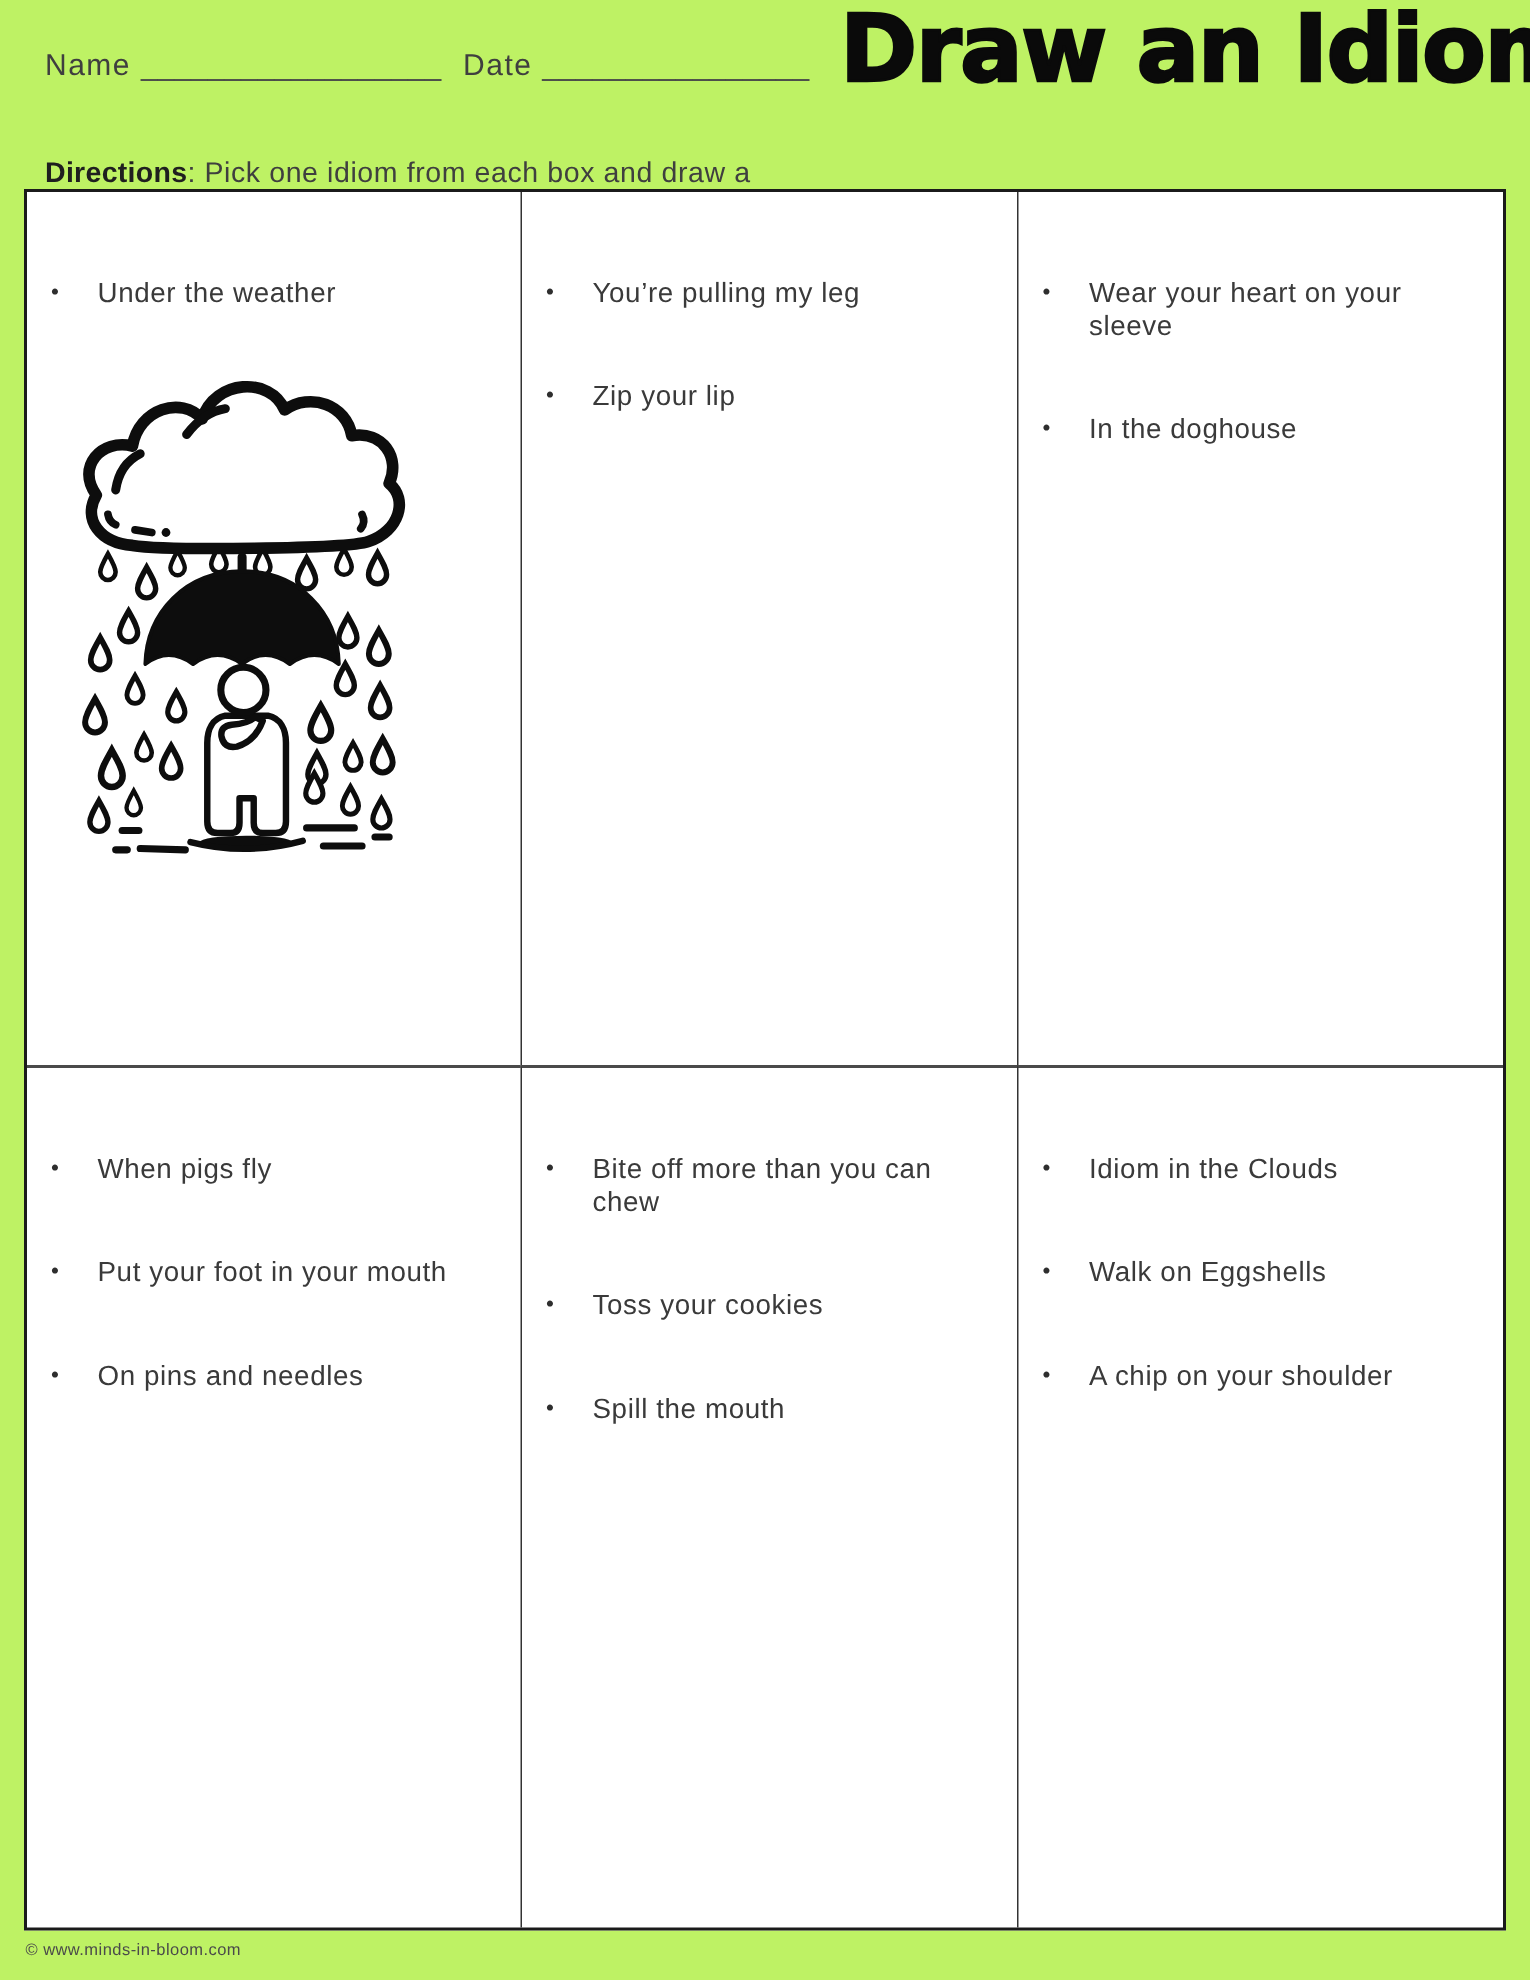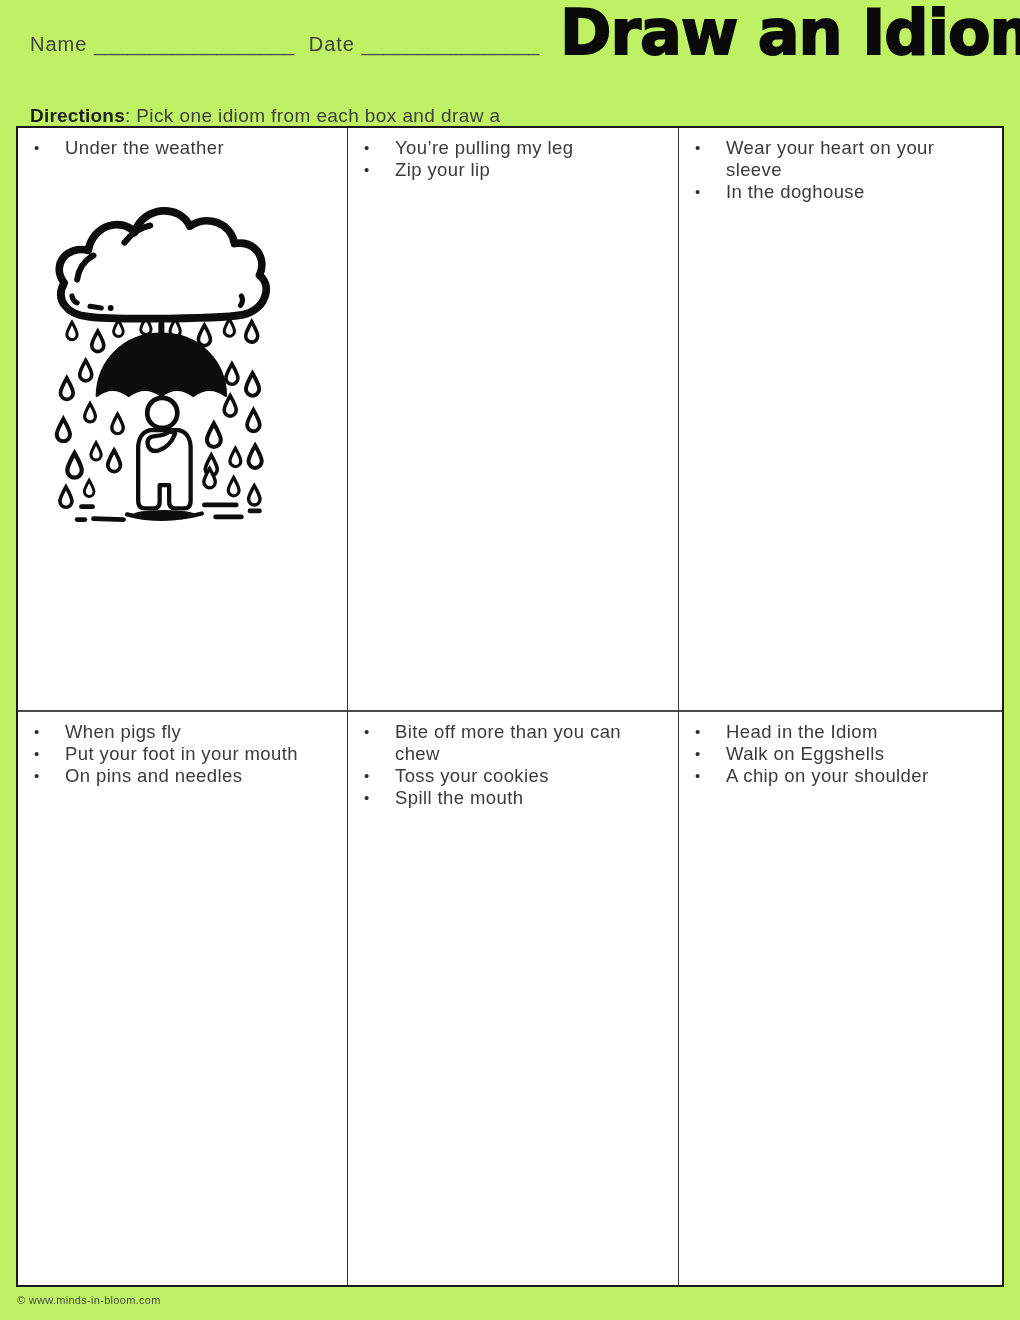--- a/index.html
+++ b/index.html
@@ -69,20 +69,21 @@
   .cell:nth-child(4), .cell:nth-child(5), .cell:nth-child(6) { border-top: 2px solid #4a4a4a; }
 
   .cell ul { list-style: none; }
   .cell li {
     position: relative;
     padding-left: 47px;
     font-size: 18.5px;
     line-height: 22px;
     letter-spacing: 0.4px;
     color: #3a3a3a;
+    margin-top: 47px;
   }
   .cell li::before {
     content: "\2022";
     position: absolute;
     left: 16px; top: 0;
     font-size: 15px;
     color: #2e2e2e;
   }
 
   
@@ -249,21 +250,21 @@
     <div class="cell">
       <ul>
         <li>Bite off more than you can chew</li>
         <li>Toss your cookies</li>
         <li>Spill the mouth</li>
       </ul>
     </div>
 
     <div class="cell">
       <ul>
-        <li>Head in the Idiom</li>
+        <li>Idiom in the Clouds</li>
         <li>Walk on Eggshells</li>
         <li>A chip on your shoulder</li>
       </ul>
     </div>
 
   </div>
 
   <div class="footer-copyright">© www.minds-in-bloom.com</div>
 
 </div>

